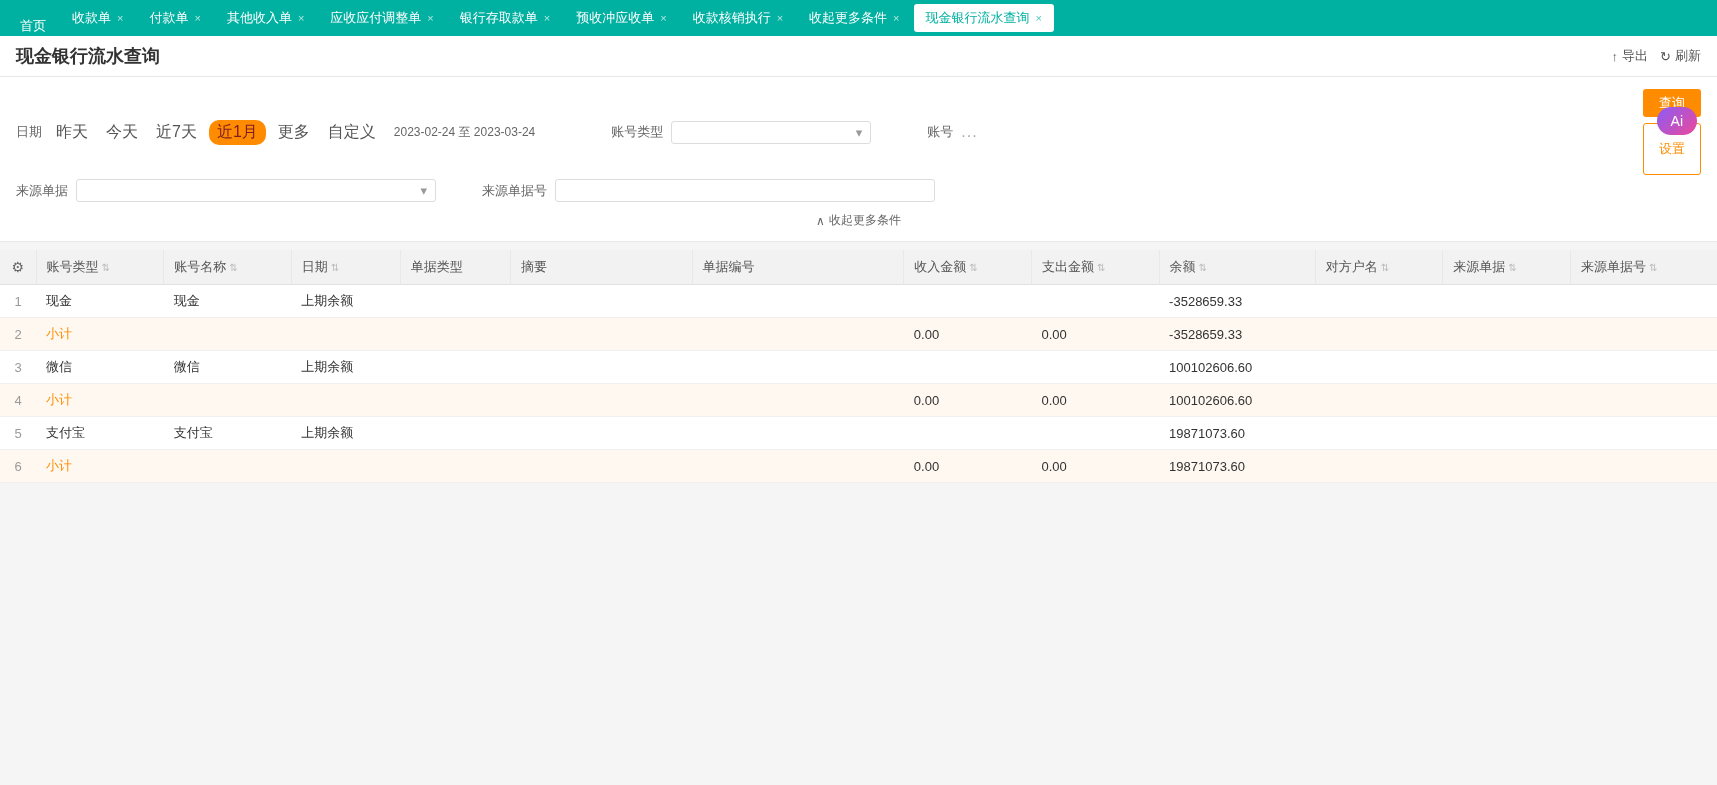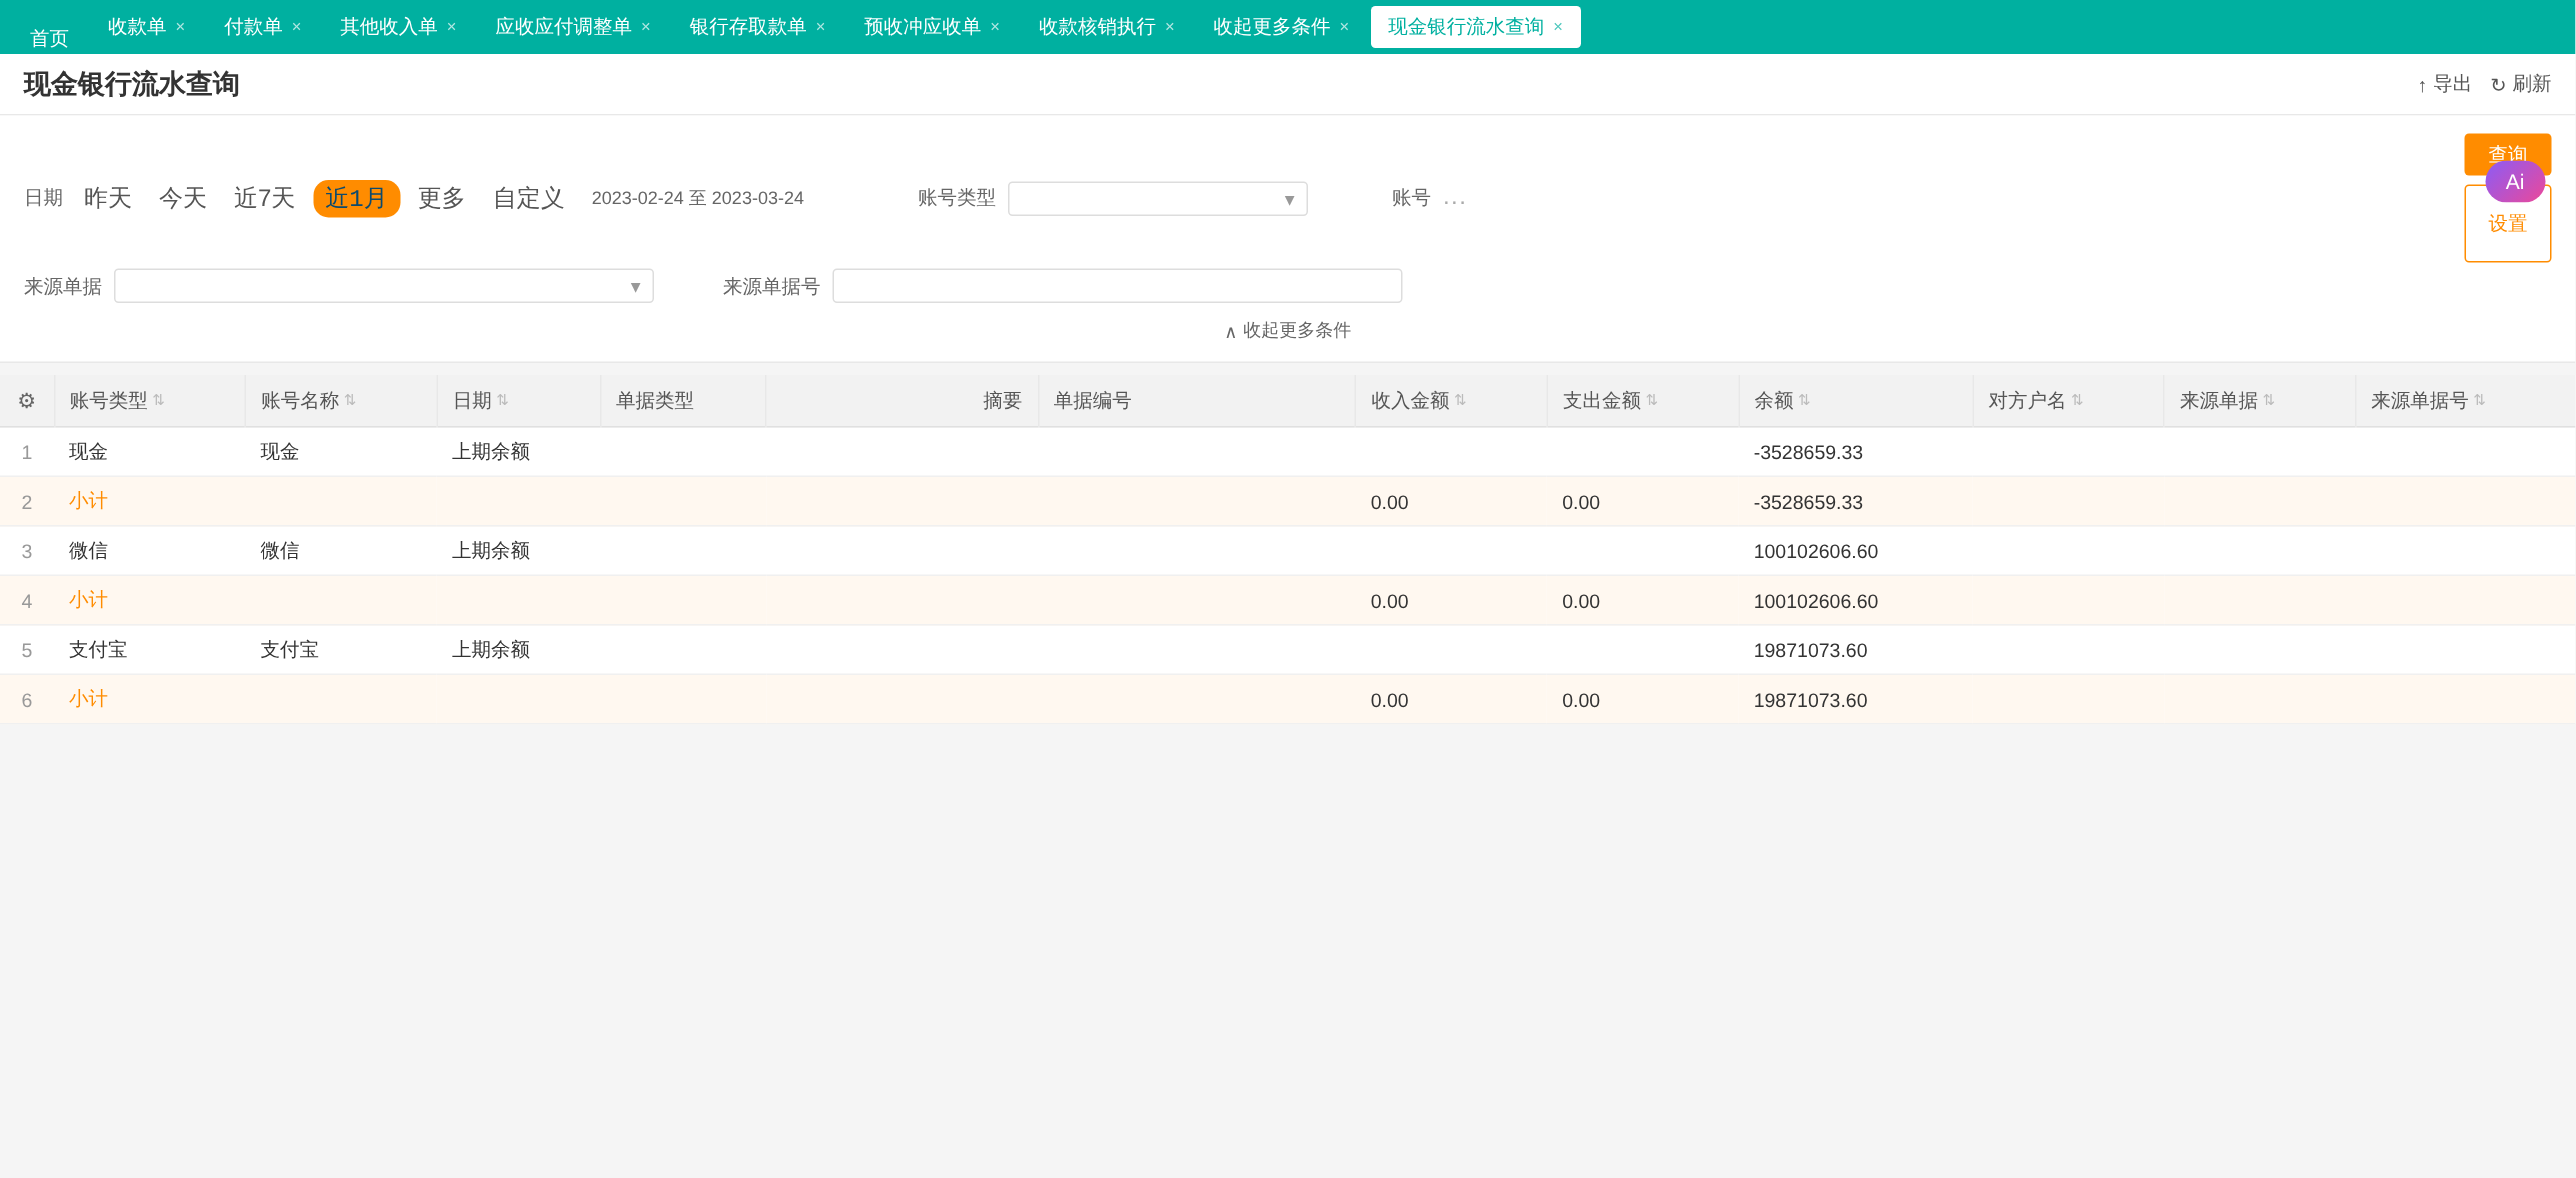--- a/index.html
+++ b/index.html
@@ -91,24 +91,23 @@
     }
     .date-btn {
       padding: 2px 6px;
       font-size: 16px;
       color: #555;
       cursor: pointer;
       border-radius: 3px;
     }
     .date-btn.active {
       background: #ff8c00;
-      color: #0c4a6e;
+      color: #7f1d1d;
       border-radius: 10px;
       padding: 2px 8px;
-      font-family: Liberation Mono, monospace;
     }
     .date-range {
       font-size: 12px;
       color: #666;
       margin-left: 4px;
     }
     .filter-select {
       display: flex;
       align-items: center;
       border: 1px solid #ddd;
@@ -385,21 +384,21 @@
         </th>
         <th>
           <div class="th-sort">
               <span>日期</span>
               <span class="sort-icon">⇅</span>
             </div>
         </th>
         <th>
           <span>单据类型</span>
         </th>
-        <th style="min-width: 120px; text-align: right;">
+        <th style="min-width: 120px;">
           <span>摘要</span>
         </th>
         <th style="min-width: 140px;">
           <span>单据编号</span>
         </th>
         <th style="text-align: right;">
           <div class="th-sort">
               <span>收入金额</span>
               <span class="sort-icon">⇅</span>
             </div>

